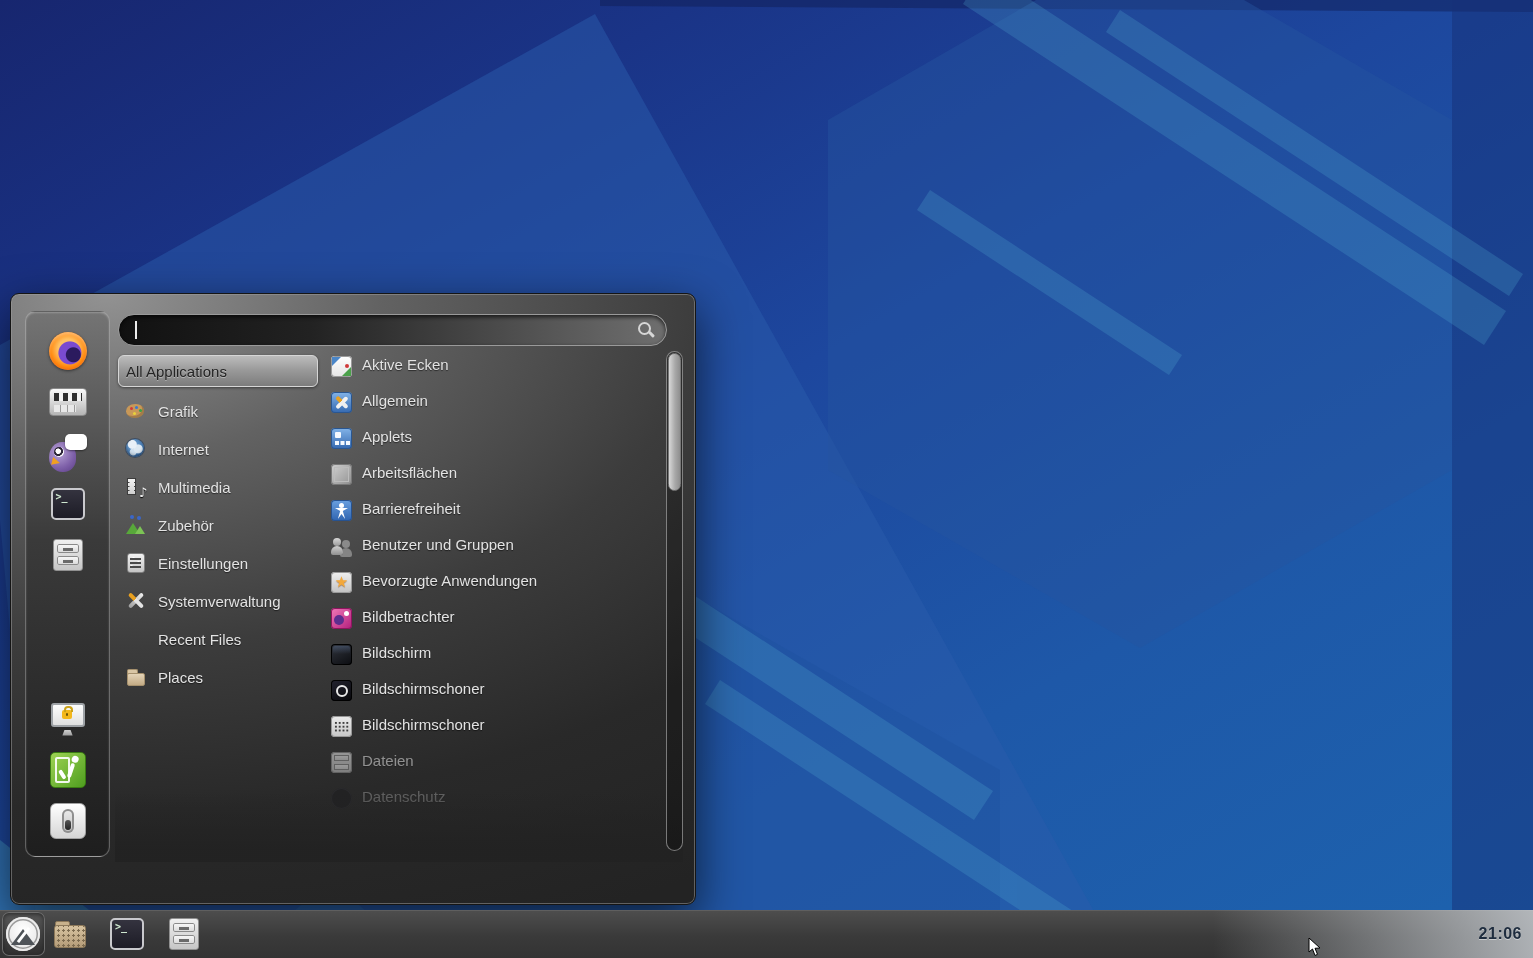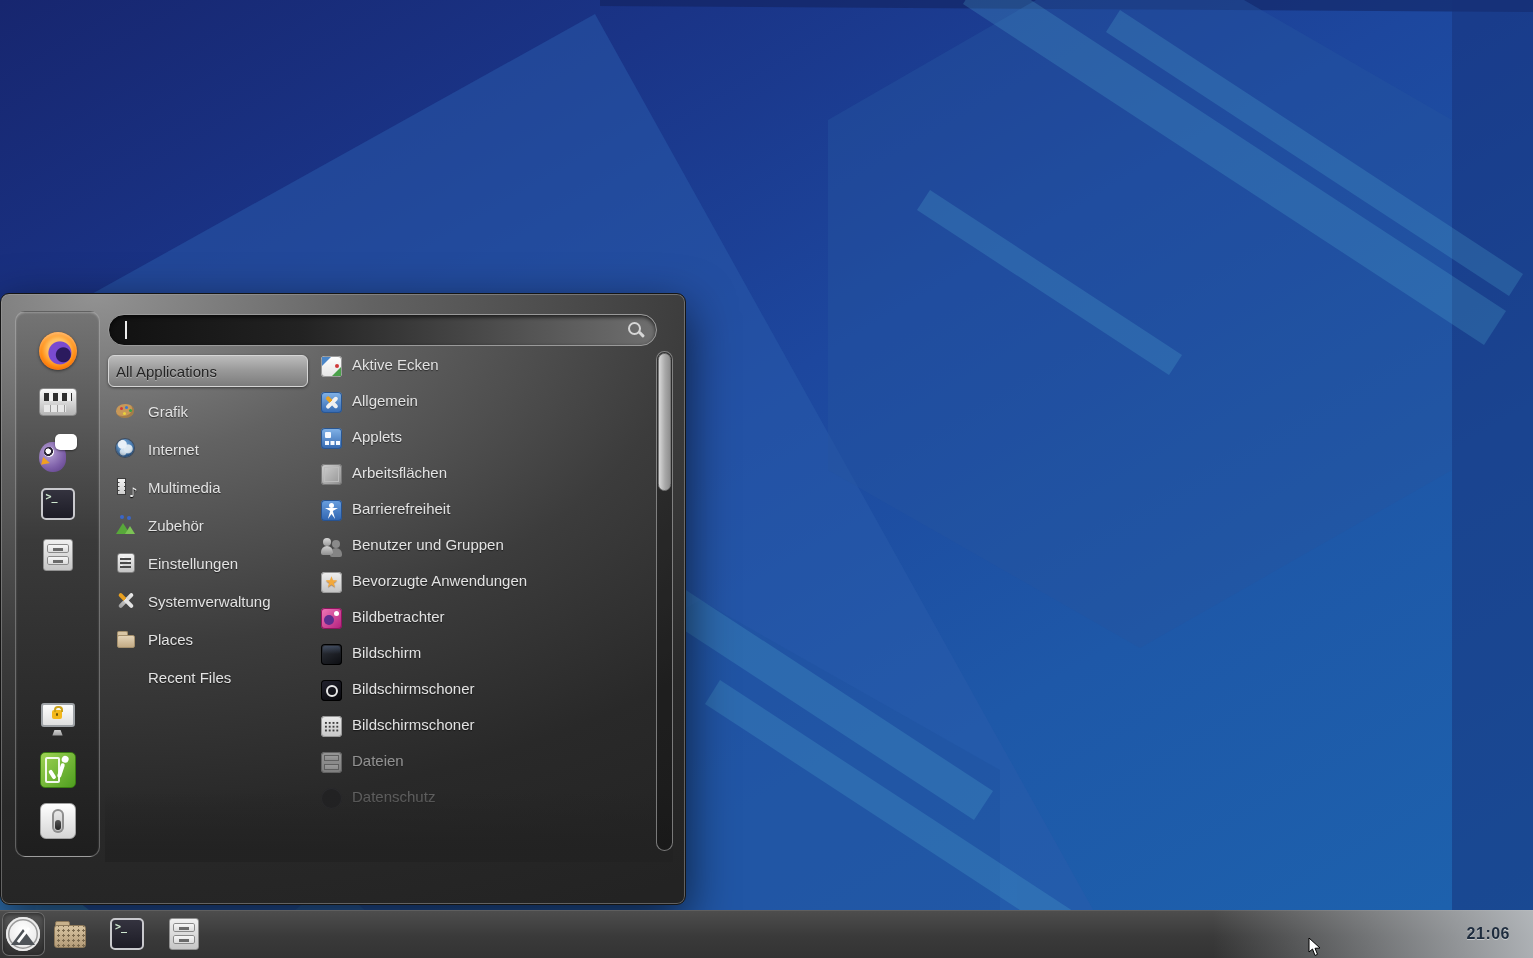--- a/index.html
+++ b/index.html
@@ -3,21 +3,21 @@
 <meta charset="utf-8">
 <style>
   html,body{margin:0;padding:0;}
   body{width:1533px;height:958px;overflow:hidden;position:relative;
        font-family:"Liberation Sans","DejaVu Sans",sans-serif;background:#1d4b9d;}
   
   .desktop{position:absolute;inset:0;
     background:linear-gradient(150deg,#17266f 0%,#1a3487 22%,#1d479e 45%,#1e58a8 70%,#1d63ae 100%);}
   .desktop svg{position:absolute;inset:0;display:block;}
   
-  .menu{position:absolute;left:0;top:293px;width:684px;height:610px;border-radius:9px;
+  .menu{position:absolute;left:10px;top:293px;width:684px;height:610px;border-radius:9px;
     background:radial-gradient(1150px 680px at 14% 0%,#929292 0%,#626262 24%,#3c3c3c 52%,#292929 76%,#232323 100%);
     border:1px solid #151515;
     box-shadow:inset 0 0 0 1px rgba(160,160,160,.5),0 16px 48px rgba(0,0,0,.65);}
   .fav-box{position:absolute;left:14px;top:17px;width:85px;height:546px;border-radius:10px;
     background:linear-gradient(#747474,#3a3a3a 42%,#1e1e1e 100%);
     border:1px solid rgba(255,255,255,.3);box-shadow:inset 0 1px 2px rgba(255,255,255,.25);
     display:flex;flex-direction:column;align-items:center;padding:20px 0 16px 0;box-sizing:border-box;gap:13px;}
   .fav-item,.sess-item{width:40px;height:38px;display:flex;align-items:center;justify-content:center;flex:none;}
   .sess-item:first-of-type{margin-top:auto;}
   
@@ -214,21 +214,21 @@
     transform:rotate(38deg);}
   .launchers{position:absolute;left:53px;top:0;height:48px;display:flex;align-items:center;gap:23px;}
   .launcher{display:flex;align-items:center;justify-content:center;width:34px;height:40px;}
   .ic-folder-icon{width:32px;height:27px;position:relative;}
   .ic-folder-icon::before{content:"";position:absolute;left:1px;top:0;width:13px;height:7px;background:#c9b28c;
     border-radius:2px 2px 0 0;border:1px solid #8d795a;}
   .ic-folder-icon::after{content:"";position:absolute;left:0;top:4px;width:30px;height:21px;border-radius:3px;
     background:linear-gradient(#d7c3a0,#b59c78);border:1px solid #8d795a;
     background-image:radial-gradient(#7c6a4e 1px,transparent 1.2px),linear-gradient(#d7c3a0,#b59c78);
     background-size:5px 5px,100% 100%;background-position:6px 7px,0 0;}
-  .tray{position:absolute;right:0;top:0;height:48px;display:flex;align-items:center;gap:16px;padding-right:23px;}
+  .tray{position:absolute;right:0;top:0;height:48px;display:flex;align-items:center;gap:16px;padding-right:11px;}
   .clock{font:bold 16px "Liberation Sans",sans-serif;color:#1e2c3e;text-shadow:0 1px 0 rgba(255,255,255,.45);
     letter-spacing:.5px;}
   
   .cursor{position:absolute;left:1308px;top:938px;width:14px;height:19px;z-index:50;}
 </style>
 </head>
 <body>
 
 <div class="desktop">
   <svg viewBox="0 0 1533 958" width="1533" height="958">
@@ -335,28 +335,28 @@
         </span>
         <span class="row-label">Einstellungen</span>
       </div>
       <div class="cat-row">
         <span class="ci ic-systemverwaltung">
           <span class="l2"></span>
         </span>
         <span class="row-label">Systemverwaltung</span>
       </div>
       <div class="cat-row">
-        <span class="ci ic-places">
-          <span class="l2"></span>
-        </span>
-        <span class="row-label">Places</span>
-      </div>
-      <div class="cat-row">
         <span class="ci ic-recent"></span>
         <span class="row-label">Recent Files</span>
+      </div>
+      <div class="cat-row">
+        <span class="ci ic-places">
+          <span class="l2"></span>
+        </span>
+        <span class="row-label">Places</span>
       </div>
     </div>
 
   <div class="apps">
 
   <div class="app-row">
         <span class="ai ic-aktive-ecken">
           <span class="l2"></span>
         </span>
         <span class="row-label">Aktive Ecken</span>

